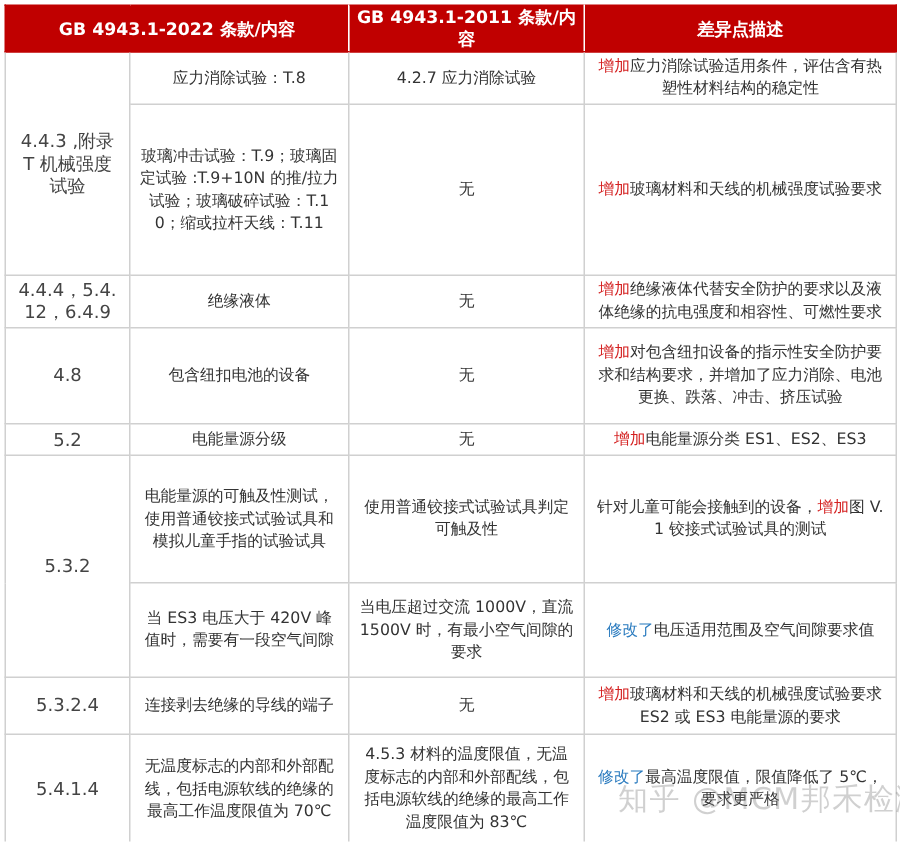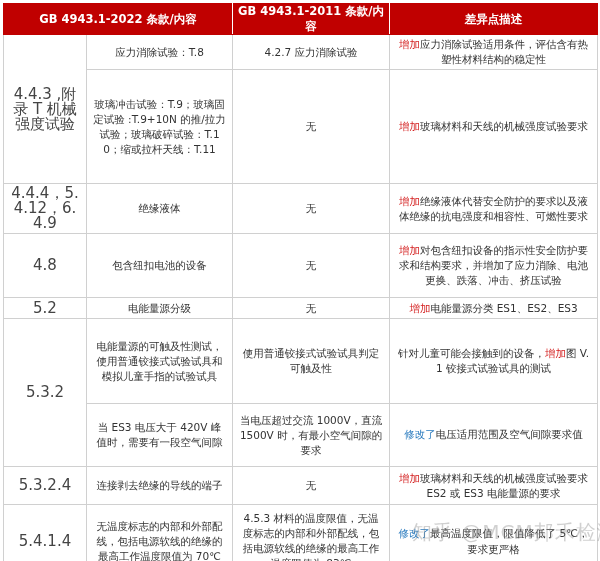--- a/index.html
+++ b/index.html
@@ -15,23 +15,23 @@
     height: 28px; padding: 0 4px; text-align: center; vertical-align: middle;
     border-left: 1px solid #ffffff; border-right: 1px solid #ffffff;
     border-top: 1px solid #c00000; border-bottom: 1px solid #c00000;
   }
   table.cmp th:first-child { border-left-color: #c00000; }
   table.cmp th:last-child { border-right-color: #c00000; }
   table.cmp td {
     border: 1px solid #d0d0d0; padding: 2px 6px; text-align: center; vertical-align: middle;
     word-break: break-all;
   }
-  td.clause { font-size: 15px; color: #444; }
+  td.clause { font-size: 12px; color: #444; }
   .kw-add { color: #d42020; text-align: center; }
-  .kw-mod { color: #2a7bbf; font-family: Liberation Mono, monospace; }
+  .kw-mod { color: #2a7bbf; }
   .watermark {
     position: absolute; left: 412px; top: 519px; font-size: 20px; color: rgba(120,120,120,0.35);
     font-family: "DejaVu Sans", sans-serif; letter-spacing: 1px; pointer-events: none; white-space: nowrap;
   }
 </style>
 </head>
 <body>
 
 <table class="cmp">
   <colgroup>

